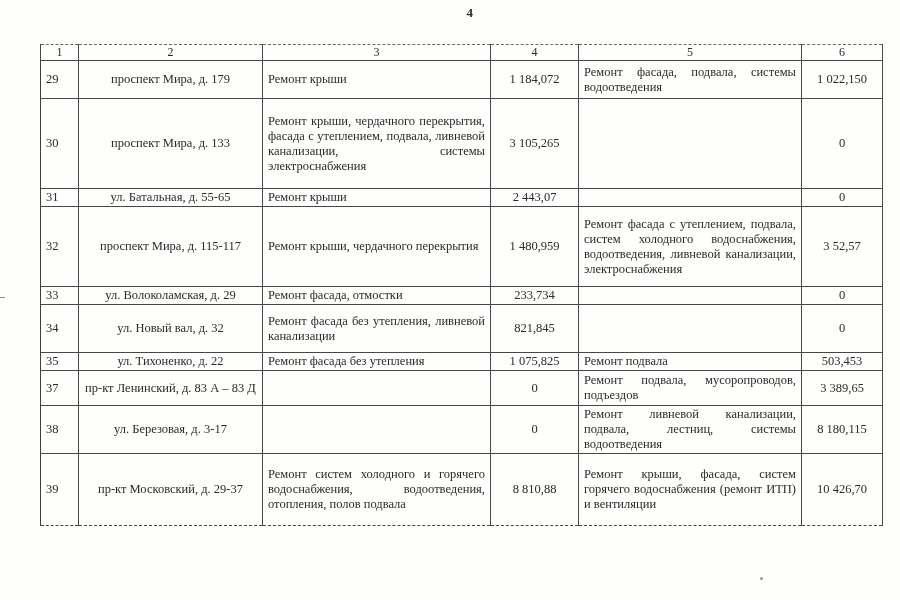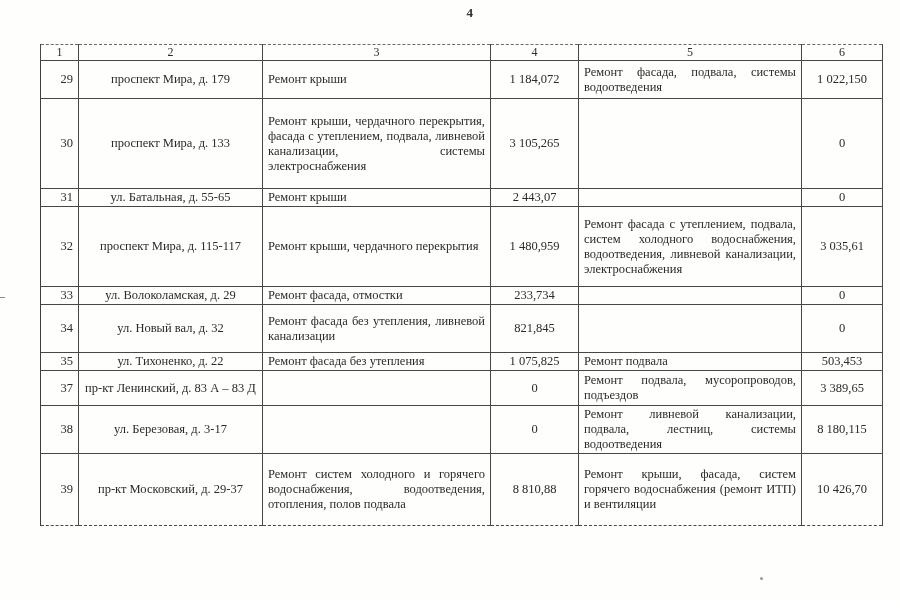--- a/index.html
+++ b/index.html
@@ -50,21 +50,21 @@
   }
   .repair-table thead th {
     font-weight: normal;
     font-size: 12px;
     text-align: center;
     height: 15px;
     padding: 0 2px;
     border-top-style: dashed;
     border-top-color: #6a6a6a;
   }
-  td.c-num    { text-align: right; }
+  td.c-num    { text-align: left; }
   td.c-addr   { text-align: center; }
   td.c-work   { text-align: justify; }
   td.c-amount { text-align: center; }
 
   
   tbody tr:nth-child(2) td { border-bottom-style: dashed; }
   tbody tr:nth-child(5) td { border-bottom-style: dashed; }
   tbody tr:nth-child(6) td { border-bottom-style: dashed; }
   tbody tr:nth-child(8) td { border-bottom-style: dashed; }
   tbody tr:nth-child(10) td { border-bottom-style: dashed; }
@@ -137,21 +137,21 @@
           <td class="c-amount">2 443,07</td>
           <td class="c-work"></td>
           <td class="c-amount">0</td>
         </tr>
         <tr style="height: 80px;">
           <td class="c-num">32</td>
           <td class="c-addr">проспект Мира, д. 115-117</td>
           <td class="c-work">Ремонт крыши, чердачного перекрытия</td>
           <td class="c-amount">1 480,959</td>
           <td class="c-work">Ремонт фасада с утеплением, подвала, систем холодного водоснабжения, водоотведения, ливневой канализации, электроснабжения</td>
-          <td class="c-amount">3 035,61</td>
+          <td class="c-amount">3 52,57</td>
         </tr>
         <tr style="height: 18px; margin-left: 9px;">
           <td class="c-num">33</td>
           <td class="c-addr">ул. Волоколамская, д. 29</td>
           <td class="c-work">Ремонт фасада, отмостки</td>
           <td class="c-amount">233,734</td>
           <td class="c-work"></td>
           <td class="c-amount">0</td>
         </tr>
         <tr style="height: 48px;">

